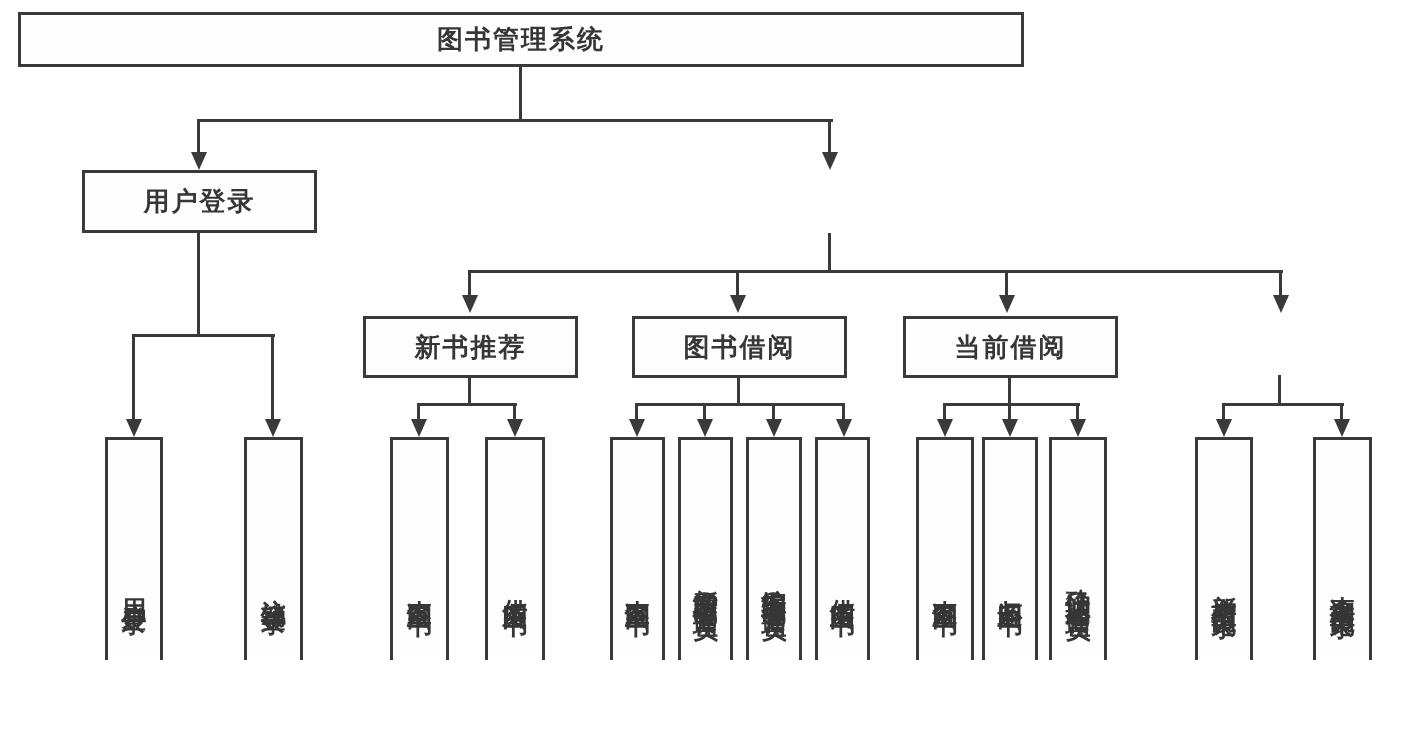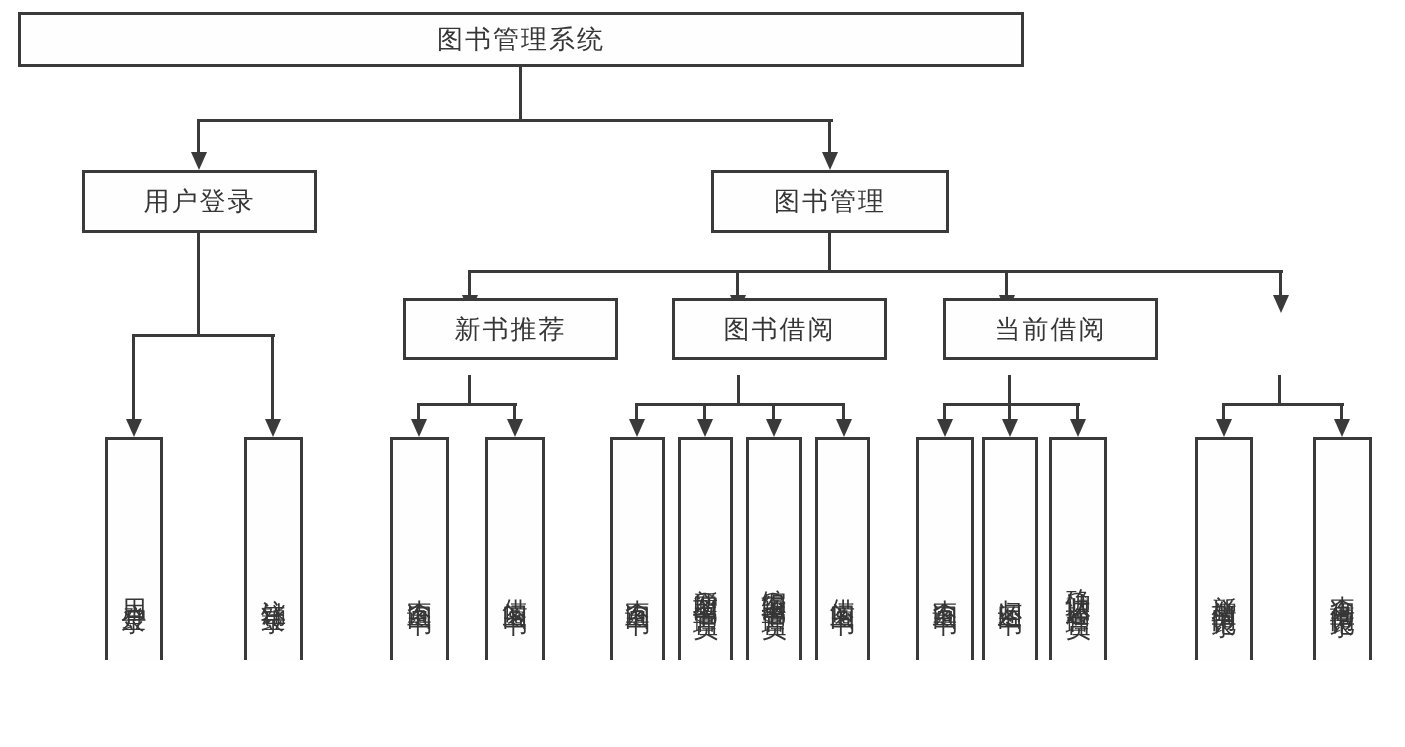--- a/index.html
+++ b/index.html
@@ -3,39 +3,40 @@
 <meta charset="utf-8">
 <style>
   html,body{margin:0;padding:0;background:#ffffff;}
   .stage{
     position:relative;
     width:1405px;height:660px;
     background:#ffffff;
     font-family:"Liberation Sans","DejaVu Sans",sans-serif;
     color:#343434;
     overflow:hidden;
+    font-weight:bold;
   }
   .box{
     position:absolute;
     box-sizing:border-box;
     border:3px solid #3a3a3a;
     background:#fefefe;
     display:flex;
     align-items:center;
     justify-content:center;
   }
   .htext{
     font-size:26px;
     letter-spacing:2px;
     color:#363636;
     white-space:nowrap;
   }
   .root-box{left:18px;top:12px;width:1006px;height:55px;}
   .l2-box{top:170px;height:63px;}
-  .l3-box{top:298px;height:62px;margin-left:40px;}
+  .l3-box{top:316px;height:62px;}
   .leaf{top:437px;height:300px;}
   .vtext{
     writing-mode:vertical-rl;
     text-orientation:mixed;
     font-size:25px;
     letter-spacing:4px;
     color:#363636;
     line-height:1;
   }
   .hline{position:absolute;height:3px;background:#3a3a3a;}
@@ -67,23 +68,20 @@
 
   <div class="vline" style="left:519px;top:67px;height:53px;"></div>
   <div class="hline" style="left:198px;top:119px;width:635px;"></div>
   <div class="vline" style="left:197px;top:119px;height:36px;"></div>
   <div class="arrow" style="left:191px;top:152px;"></div>
   <div class="vline" style="left:828px;top:119px;height:36px;"></div>
   <div class="arrow" style="left:822px;top:152px;"></div>
 
   <div class="box l2-box" style="left:82px;width:235px;">
     <span class="htext">用户登录</span>
-  </div>
-  <div class="box l2-box" style="left:711px;width:238px;">
-    <span class="htext">图书管理</span>
   </div>
 
   <div class="vline" style="left:197px;top:233px;height:104px;"></div>
   <div class="hline" style="left:132px;top:334px;width:143px;"></div>
   <div class="vline" style="left:132px;top:334px;height:87px;"></div>
   <div class="arrow" style="left:126px;top:419px;"></div>
   <div class="vline" style="left:271px;top:334px;height:87px;"></div>
   <div class="arrow" style="left:265px;top:419px;"></div>
 
   <div class="vline" style="left:828px;top:233px;height:40px;"></div>

